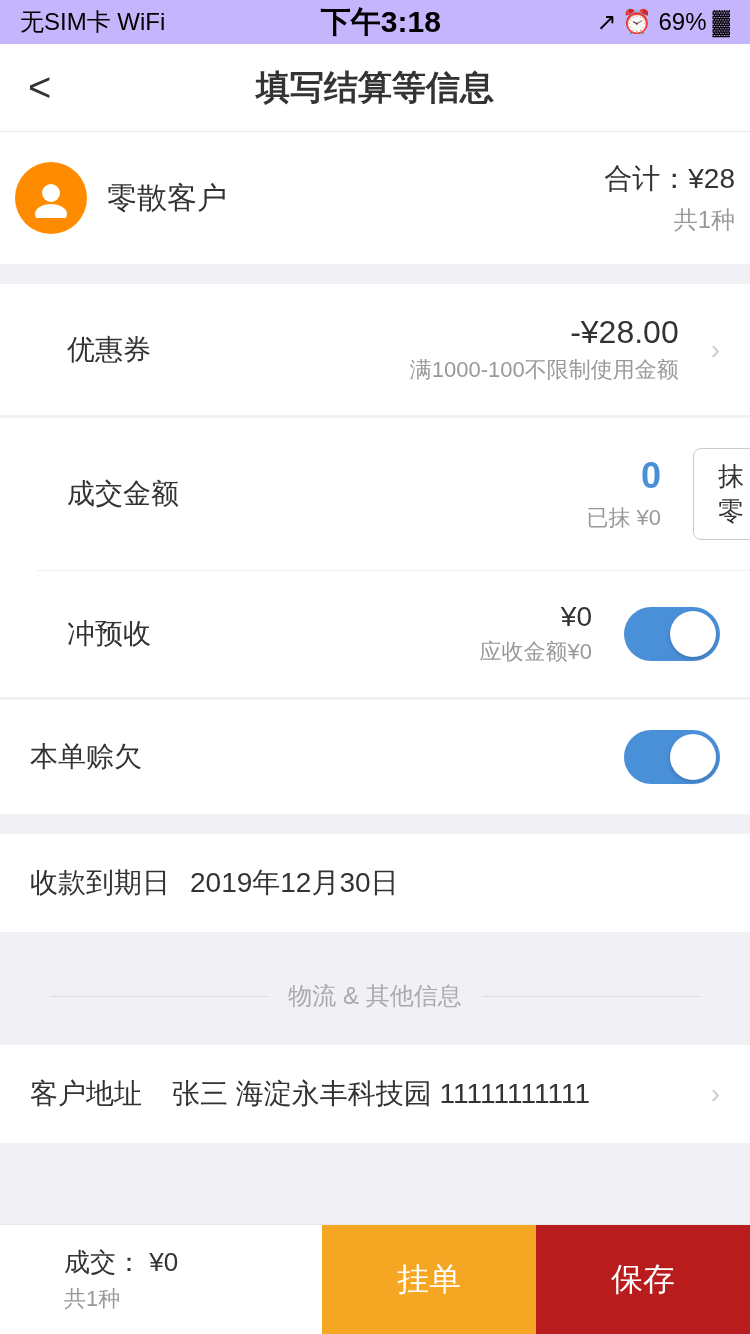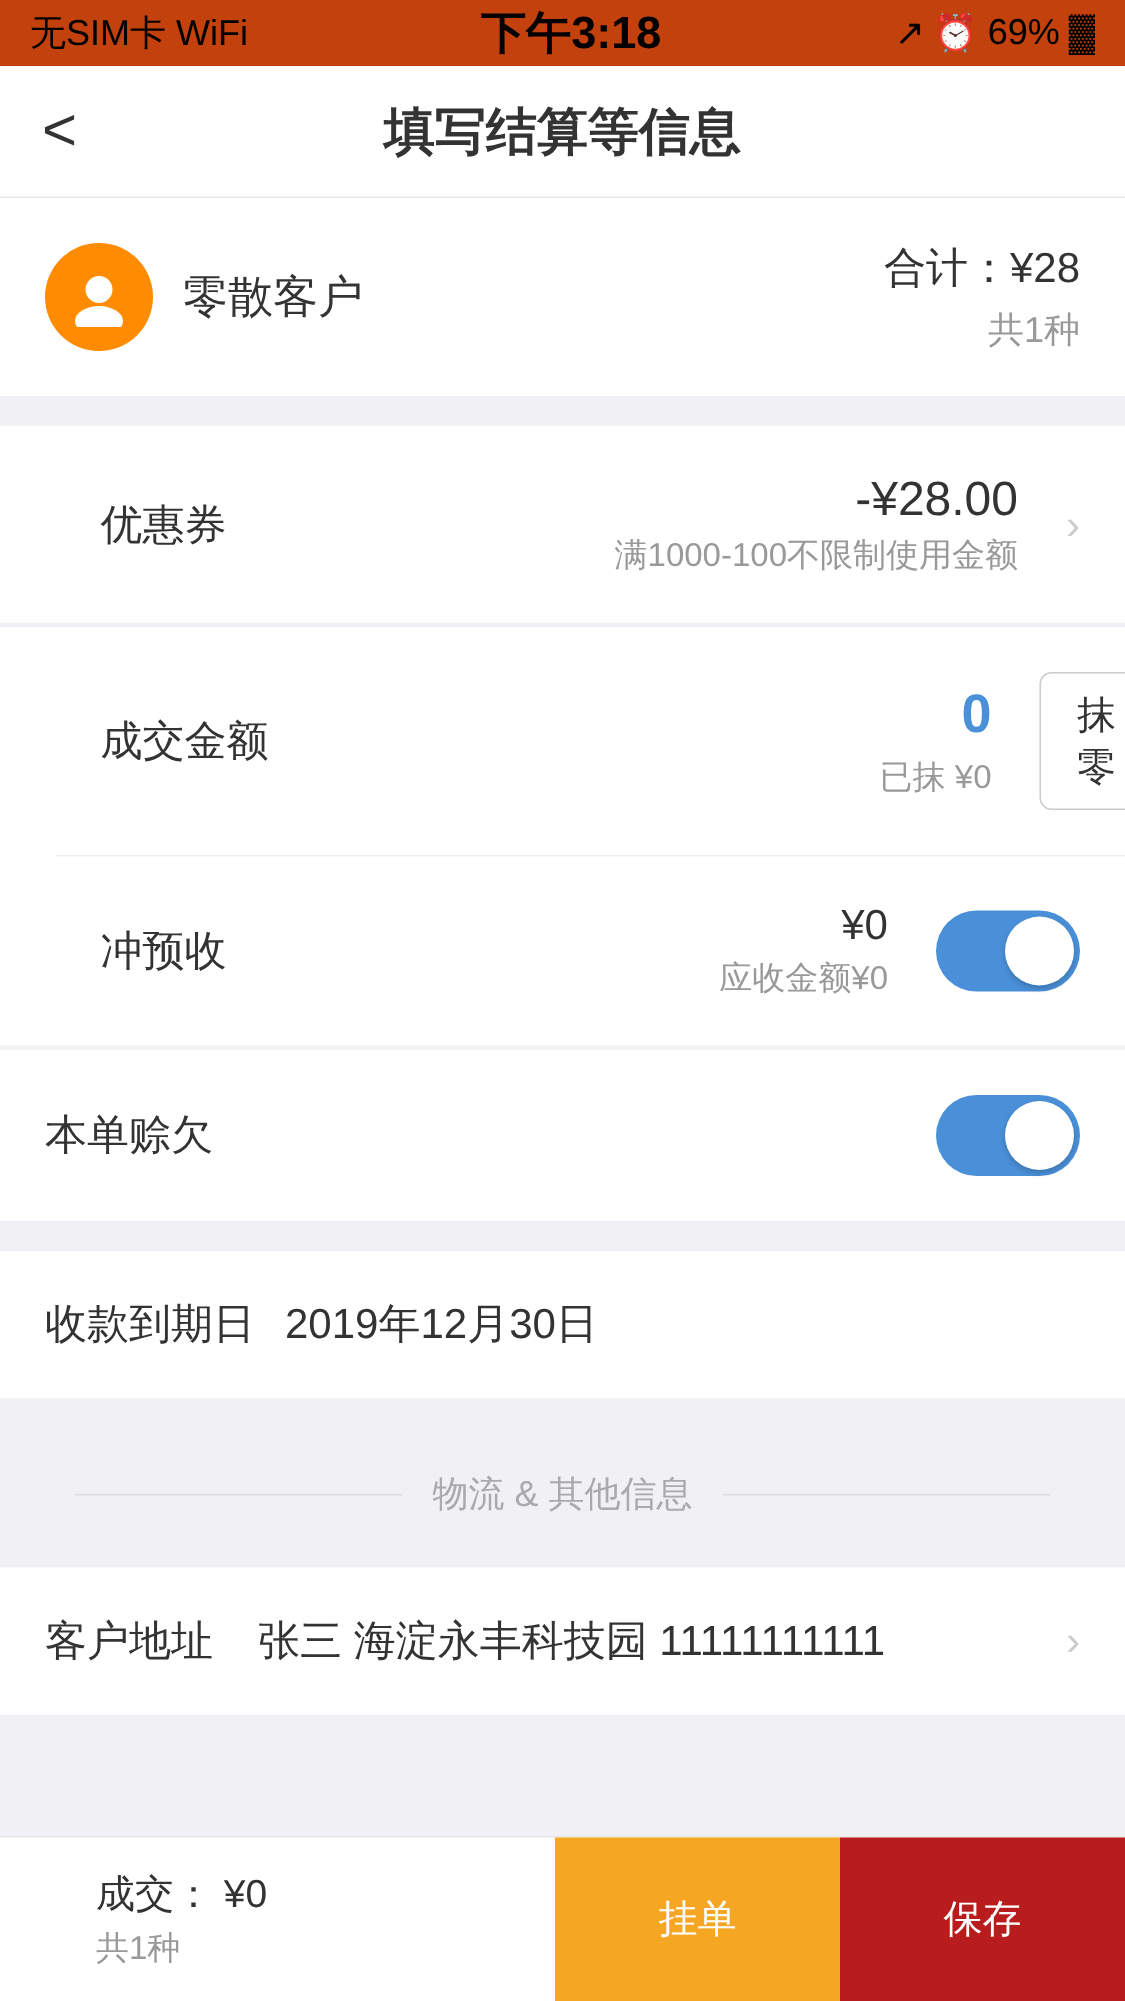--- a/index.html
+++ b/index.html
@@ -10,21 +10,21 @@
       font-family: -apple-system, "PingFang SC", "Helvetica Neue", Arial, sans-serif;
       background: #f0f0f5;
       font-size: 28px;
       color: #333;
     }
 
     
     .status-bar {
       width: 100%;
       height: 44px;
-      background: #c2410c;
+      background: #c4b5fd;
       display: flex;
       align-items: center;
       justify-content: space-between;
       padding: 0 20px;
       font-size: 24px;
       color: #000;
     }
     .status-left { display: flex; align-items: center; gap: 8px; }
     .status-center { font-size: 30px; font-weight: 600; }
     .status-right { display: flex; align-items: center; gap: 6px; font-size: 24px; }
@@ -55,21 +55,21 @@
 
     
     .content {
       flex: 1;
       padding-bottom: 120px;
     }
 
     
     .customer-card {
       background: #fff;
-      padding: 28px 30px;
+      padding: 28px 15px;
       display: flex;
       align-items: center;
       justify-content: space-between;
       margin-bottom: 20px;
     }
     .customer-left {
       display: flex;
       align-items: center;
       gap: 20px;
     }
@@ -305,25 +305,25 @@
       font-size: 26px;
       color: #333;
     }
     .bottom-count {
       font-size: 22px;
       color: #999;
       margin-top: 4px;
     }
     .bottom-btn {
       height: 110px;
-      width: 190px;
+      width: 214px;
       display: flex;
       align-items: center;
       justify-content: center;
-      font-size: 26px;
+      font-size: 32px;
       color: #fff;
       cursor: pointer;
       font-weight: 500;
     }
     .btn-pending {
       background: #f5a623;
     }
     .btn-save {
       background: #b91c1c;
     }

